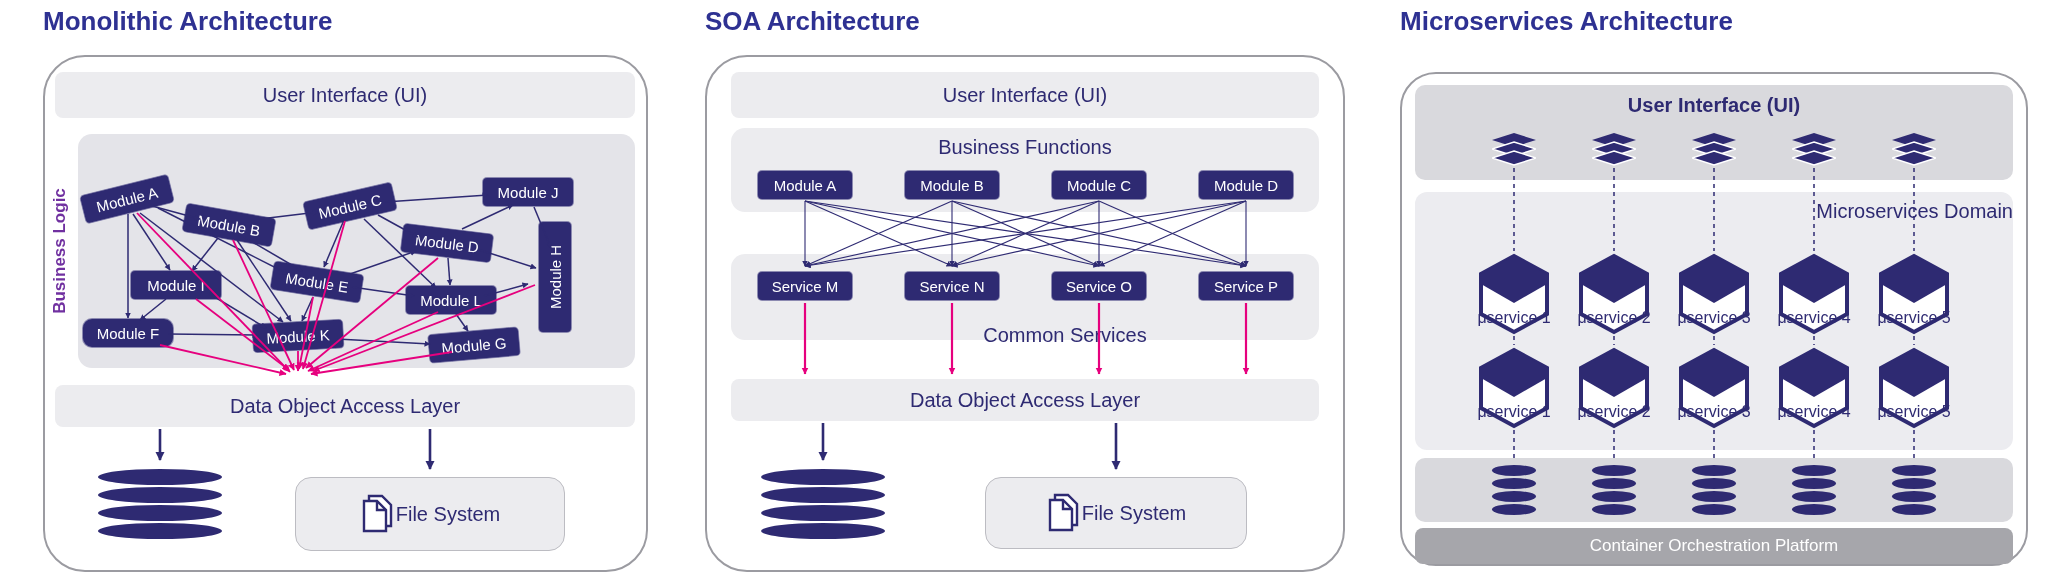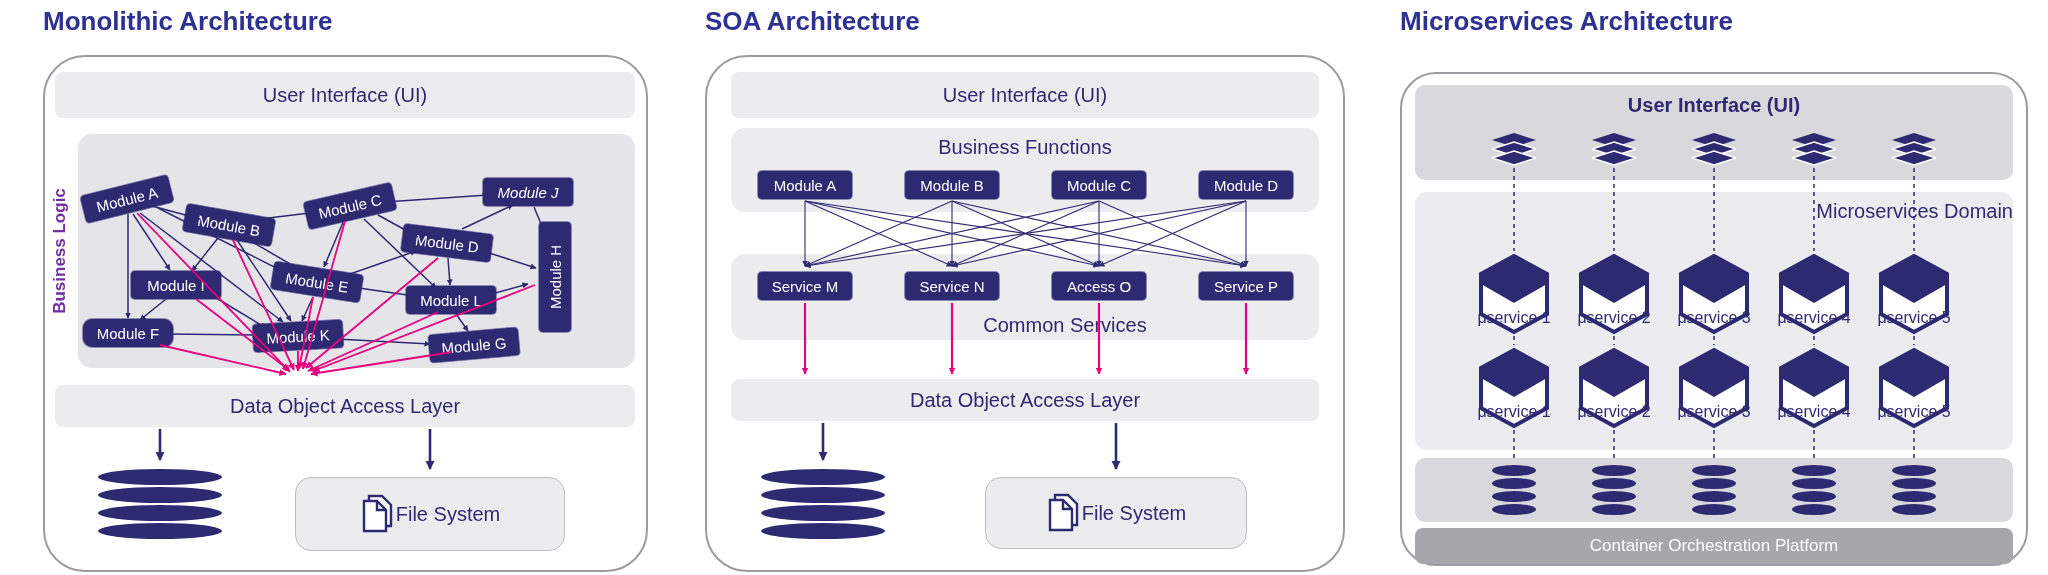--- a/index.html
+++ b/index.html
@@ -58,21 +58,21 @@
 
   <div class="module" style="left:127px;top:199px;transform:translate(-50%,-50%) rotate(-14deg);">Module A</div>
   <div class="module" style="left:229px;top:225px;transform:translate(-50%,-50%) rotate(10deg);">Module B</div>
   <div class="module" style="left:350px;top:206px;transform:translate(-50%,-50%) rotate(-13deg);">Module C</div>
   <div class="module" style="left:447px;top:243px;transform:translate(-50%,-50%) rotate(7deg);">Module D</div>
   <div class="module" style="left:317px;top:282px;transform:translate(-50%,-50%) rotate(9deg);">Module E</div>
   <div class="module" style="left:128px;top:333px;transform:translate(-50%,-50%);border-radius:10px;">Module F</div>
   <div class="module" style="left:474px;top:345px;transform:translate(-50%,-50%) rotate(-5deg);">Module G</div>
   <div class="module module-v" style="left:555px;top:277px;transform:translate(-50%,-50%) rotate(180deg);">Module H</div>
   <div class="module" style="left:176px;top:285px;transform:translate(-50%,-50%);">Module I</div>
-  <div class="module" style="left:528px;top:192px;transform:translate(-50%,-50%);font-style:italic;">Module J</div>
+  <div class="module" style="left:528px;top:192px;transform:translate(-50%,-50%);">Module J</div>
   <div class="module" style="left:298px;top:336px;transform:translate(-50%,-50%) rotate(-3deg);">Module K</div>
   <div class="module" style="left:451px;top:300px;transform:translate(-50%,-50%);">Module L</div>
 
   <div class="bar" style="left:55px;top:385px;width:580px;height:42px;">
     <span>Data Object Access Layer</span>
   </div>
 
   <svg class="dbicon" style="left:95px;top:468px;" width="130" height="72" viewBox="0 0 130 72">
     <ellipse cx="65" cy="9" rx="62" ry="8" fill="#2e2a72"></ellipse>
     <ellipse cx="65" cy="27" rx="62" ry="8" fill="#2e2a72"></ellipse>
@@ -99,23 +99,23 @@
   <div class="region-label" style="left:731px;top:136px;width:588px;">Business Functions</div>
 
   <div class="soa-box" style="left:757px;top:170px;">Module A</div>
   <div class="soa-box" style="left:904px;top:170px;">Module B</div>
   <div class="soa-box" style="left:1051px;top:170px;">Module C</div>
   <div class="soa-box" style="left:1198px;top:170px;">Module D</div>
 
   <div class="region" style="left:731px;top:254px;width:588px;height:86px;background:#ececef;"></div>
   <div class="soa-box" style="left:757px;top:271px;">Service M</div>
   <div class="soa-box" style="left:904px;top:271px;">Service N</div>
-  <div class="soa-box" style="left:1051px;top:271px;">Access O</div>
+  <div class="soa-box" style="left:1051px;top:271px;">Service O</div>
   <div class="soa-box" style="left:1198px;top:271px;">Service P</div>
-  <div class="region-label" style="left:731px;top:314px;width:668px;">Common Services</div>
+  <div class="region-label" style="left:731px;top:324px;width:668px;">Common Services</div>
 
   <div class="bar" style="left:731px;top:379px;width:588px;height:42px;">
     <span>Data Object Access Layer</span>
   </div>
 
   <svg class="dbicon" style="left:758px;top:468px;" width="130" height="72" viewBox="0 0 130 72">
     <ellipse cx="65" cy="9" rx="62" ry="8" fill="#2e2a72"></ellipse>
     <ellipse cx="65" cy="27" rx="62" ry="8" fill="#2e2a72"></ellipse>
     <ellipse cx="65" cy="45" rx="62" ry="8" fill="#2e2a72"></ellipse>
     <ellipse cx="65" cy="63" rx="62" ry="8" fill="#2e2a72"></ellipse>

